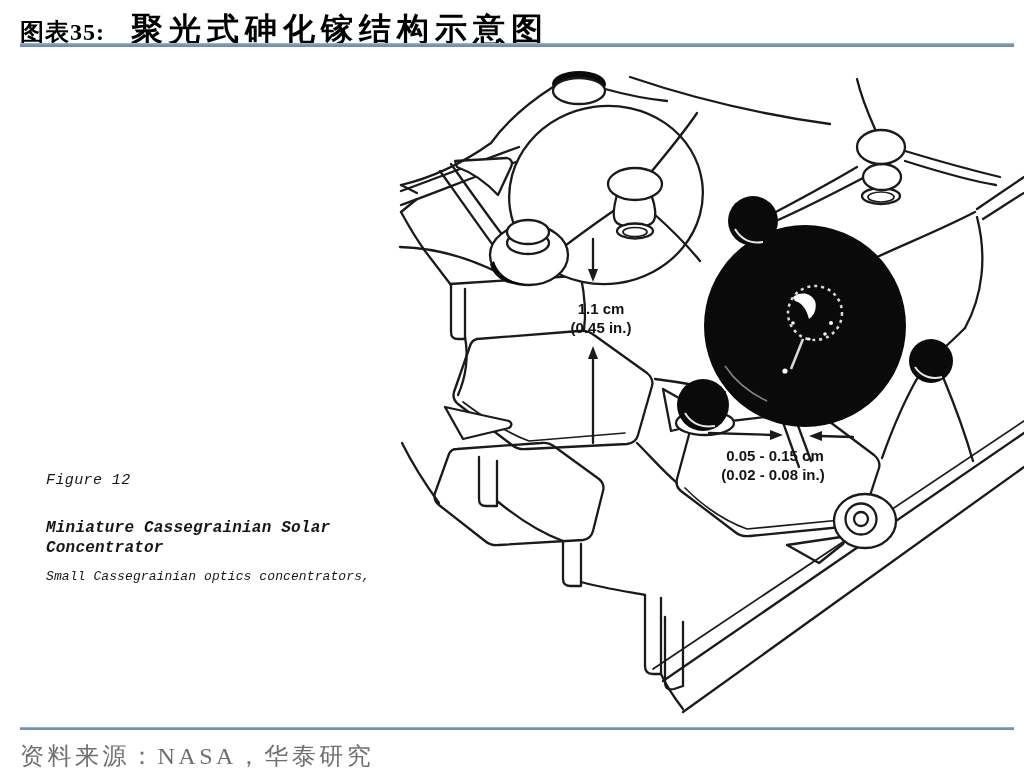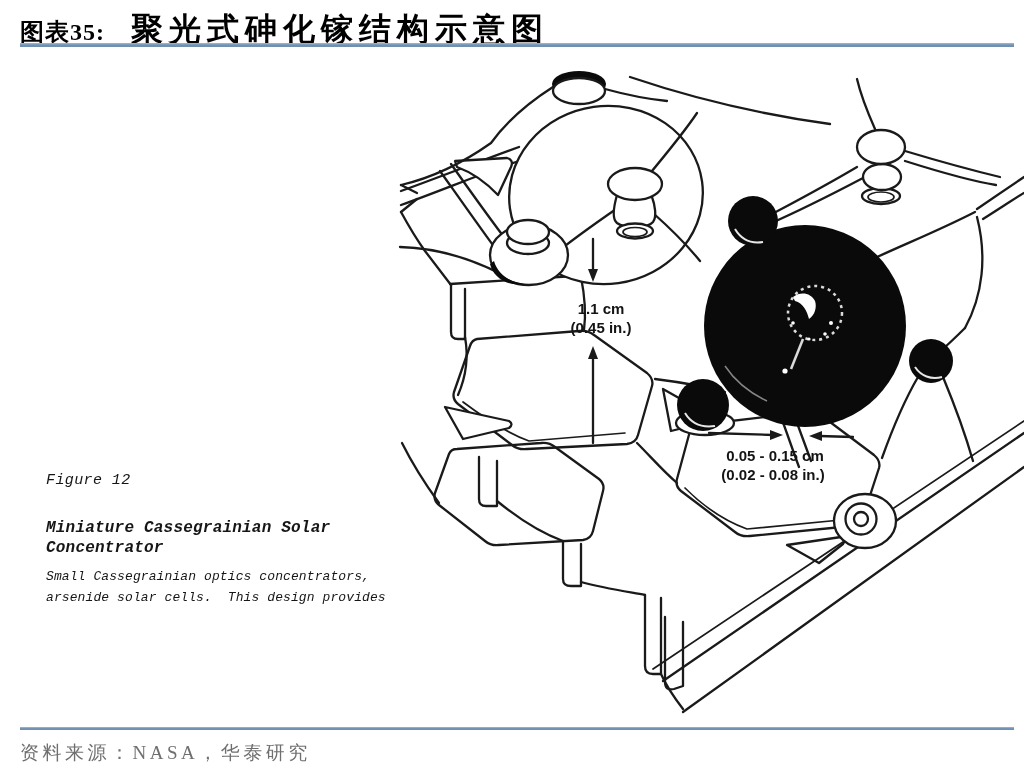--- a/index.html
+++ b/index.html
@@ -16,21 +16,21 @@
   .rule.bottom{top:727px;height:3px;}
   
   .cap{position:absolute;left:46px;top:472px;width:370px;
        font-style:italic;color:#161616;font-family:Liberation Mono, monospace;}
   .cap .figlab{font-size:15px;letter-spacing:.4px;}
   .cap .captitle{margin-top:29px;font-weight:700;font-size:16px;line-height:20px;letter-spacing:.2px;}
   .cap .body{margin-top:9px;font-size:13px;line-height:20.6px;letter-spacing:.1px;}
   .cap .body div{white-space:pre;}
   
   .src{position:absolute;left:20px;top:740px;font-family:"Liberation Serif",serif;
-       font-size:19px;color:#6f6f6f;letter-spacing:3.5px;white-space:nowrap;}
+       font-size:24px;color:#6f6f6f;letter-spacing:3.5px;white-space:nowrap;}
   
   .art{position:absolute;left:395px;top:71px;width:629px;height:645px;text-decoration:underline;}
   .art svg{display:block;}
   .ink{stroke:#1a1a1a;stroke-width:2.3;fill:none;stroke-linecap:round;stroke-linejoin:round;}
   .inkthin{stroke:#1a1a1a;stroke-width:1.7;fill:none;stroke-linecap:round;stroke-linejoin:round;}
   .white{fill:#ffffff;}
   .blackfill{fill:#0a0a0a;stroke:none;}
   .gusset{fill:#ffffff;stroke:#1a1a1a;stroke-width:2.3;stroke-linejoin:round;}
   .dimtxt{font-family:"Liberation Sans",sans-serif;font-size:15px;font-weight:700;
           fill:#141414;font-style:normal;}
@@ -195,20 +195,19 @@
   </div>
 
   <div class="cap">
     <div class="figlab">Figure 12</div>
     <div class="captitle">
       <div>Miniature Cassegrainian Solar</div>
       <div>Concentrator</div>
     </div>
     <div class="body">
       <div>Small Cassegrainian optics concentrators,</div>
-      <div>arsenide solar cells.  This design provides</div>
     </div>
   </div>
 
   <div class="rule bottom"></div>
   <div class="src">资料来源：NASA，华泰研究</div>
 
 </div>
 
 </body></html>

